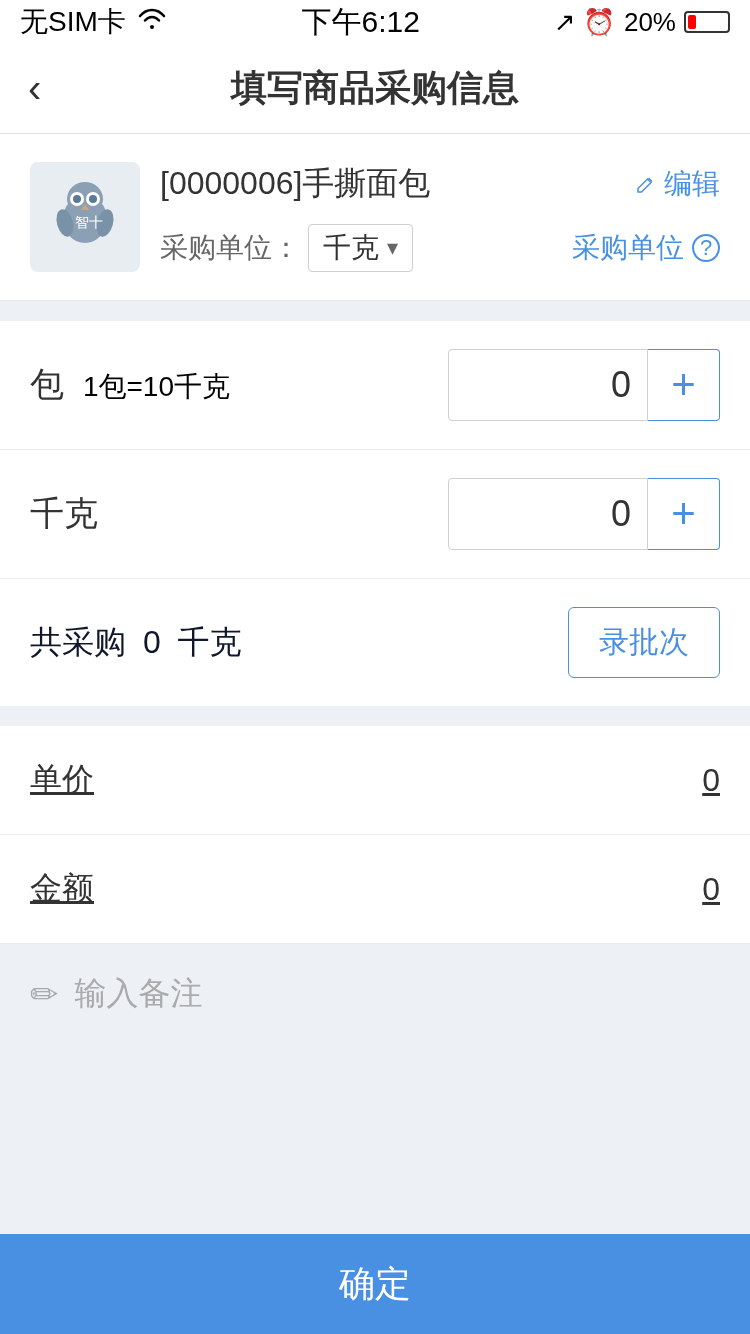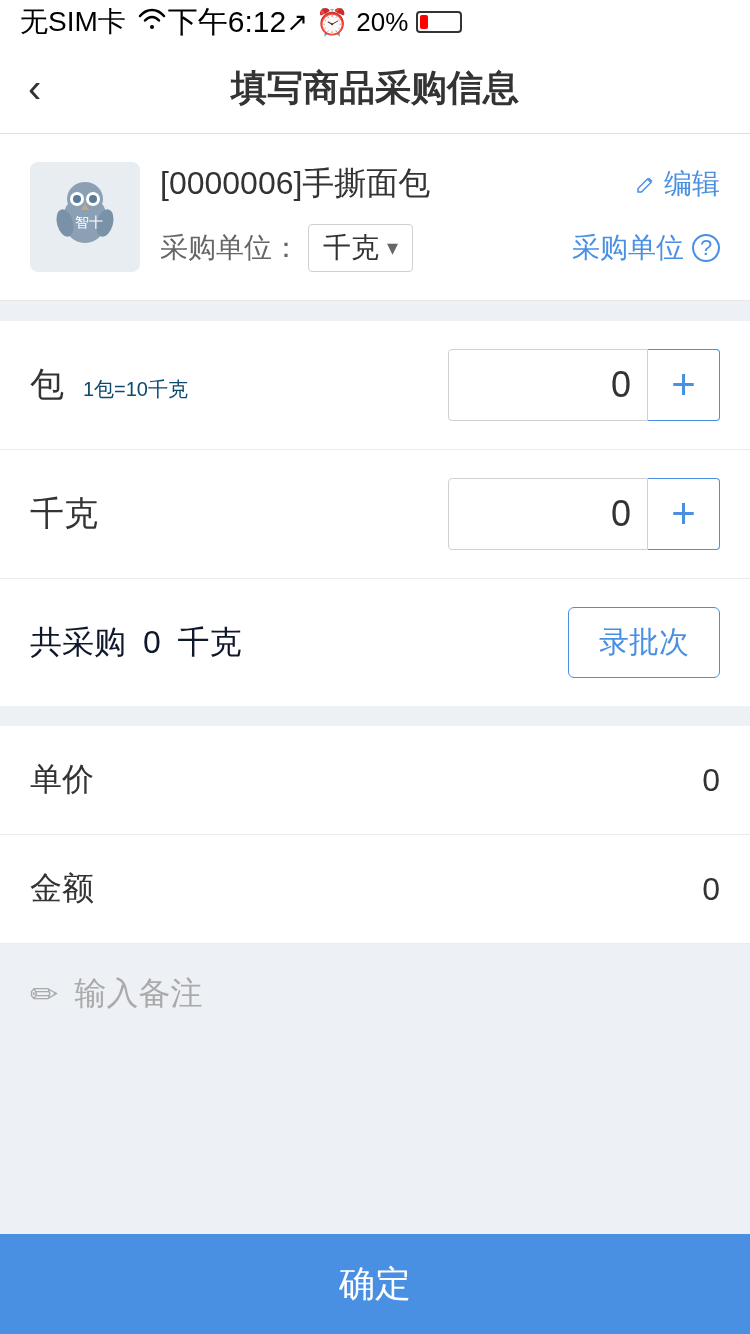--- a/index.html
+++ b/index.html
@@ -13,20 +13,21 @@
       font-size: 32px;
     }
 
     
     .status-bar {
       width: 750px;
       height: 44px;
       background: #fff;
       display: flex;
       align-items: center;
+      justify-content: space-between;
       padding: 0 20px;
       font-size: 28px;
       color: #000;
     }
     .status-bar-left {
       display: flex;
       align-items: center;
       gap: 10px;
       font-size: 28px;
     }
@@ -193,22 +194,22 @@
     }
     .input-row-label {
       flex: 1;
     }
     .input-row-label-main {
       font-size: 34px;
       color: #333;
       font-weight: 500;
     }
     .input-row-label-sub {
-      font-size: 20px;
-      color: #0c4a6e;
+      font-size: 28px;
+      color: #000000;
       margin-left: 10px;
     }
     .input-row-controls {
       display: flex;
       align-items: center;
       gap: 0;
     }
     .number-input {
       width: 200px;
       height: 72px;
@@ -263,20 +264,21 @@
     .price-section {
       background: #fff;
       margin-top: 0;
     }
     .price-row {
       display: flex;
       align-items: center;
       justify-content: space-between;
       padding: 32px 30px;
       border-bottom: 1px solid #ebebeb;
+      text-decoration: underline;
     }
     .price-row-label {
       font-size: 32px;
       color: #333;
     }
     .price-row-value {
       font-size: 32px;
       color: #333;
     }
 

